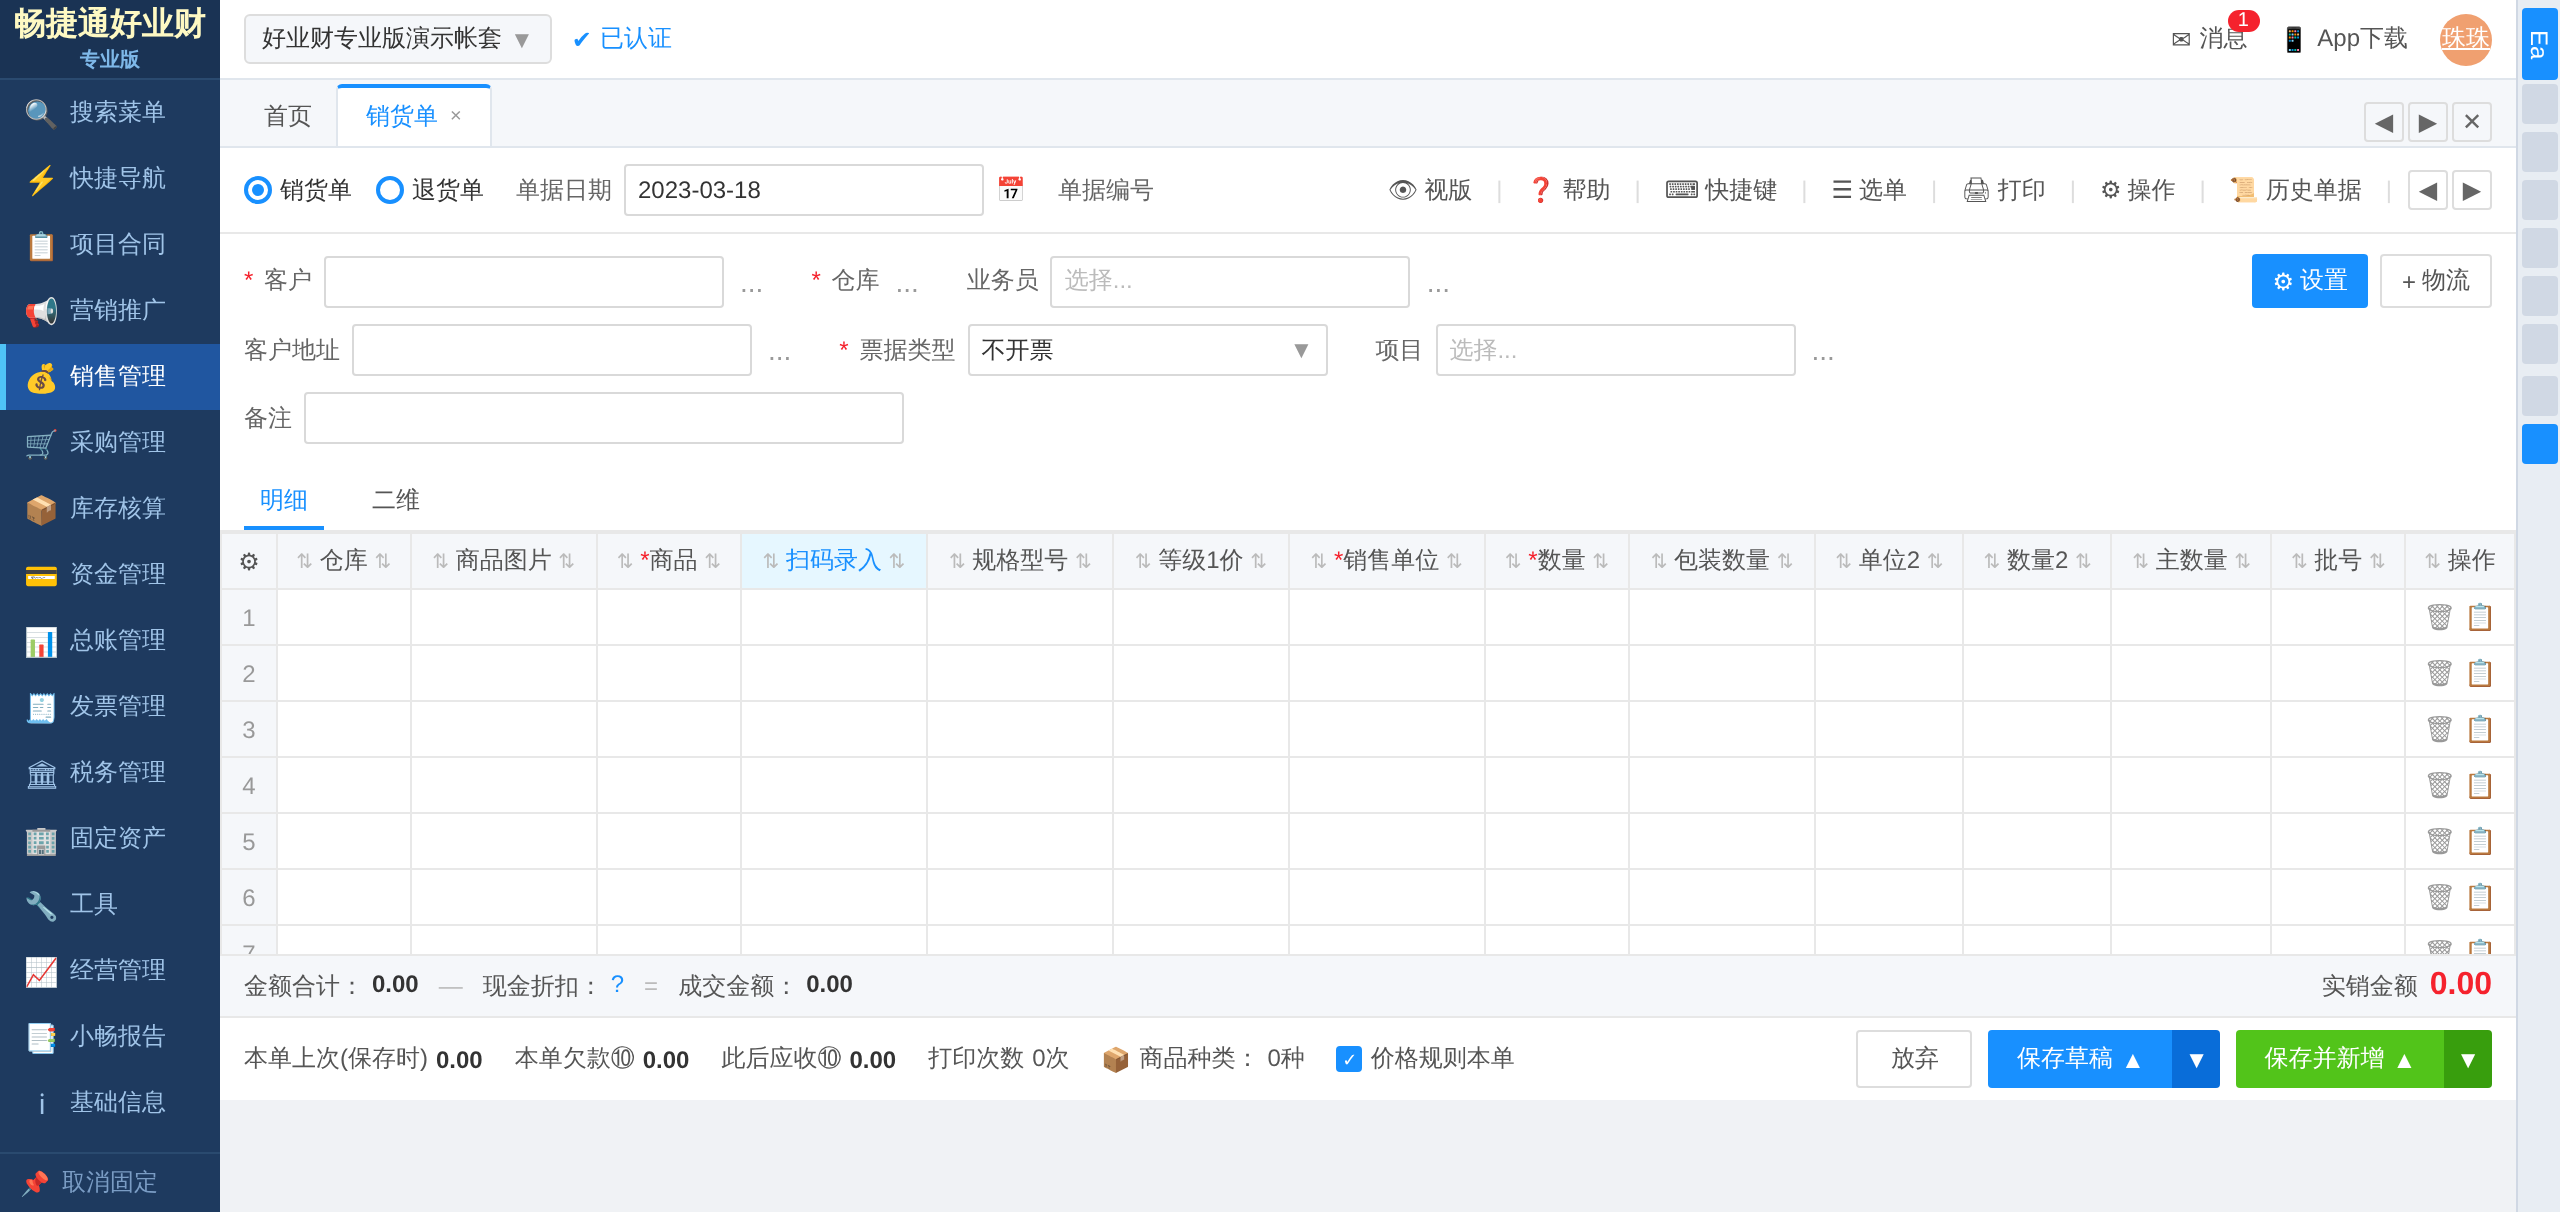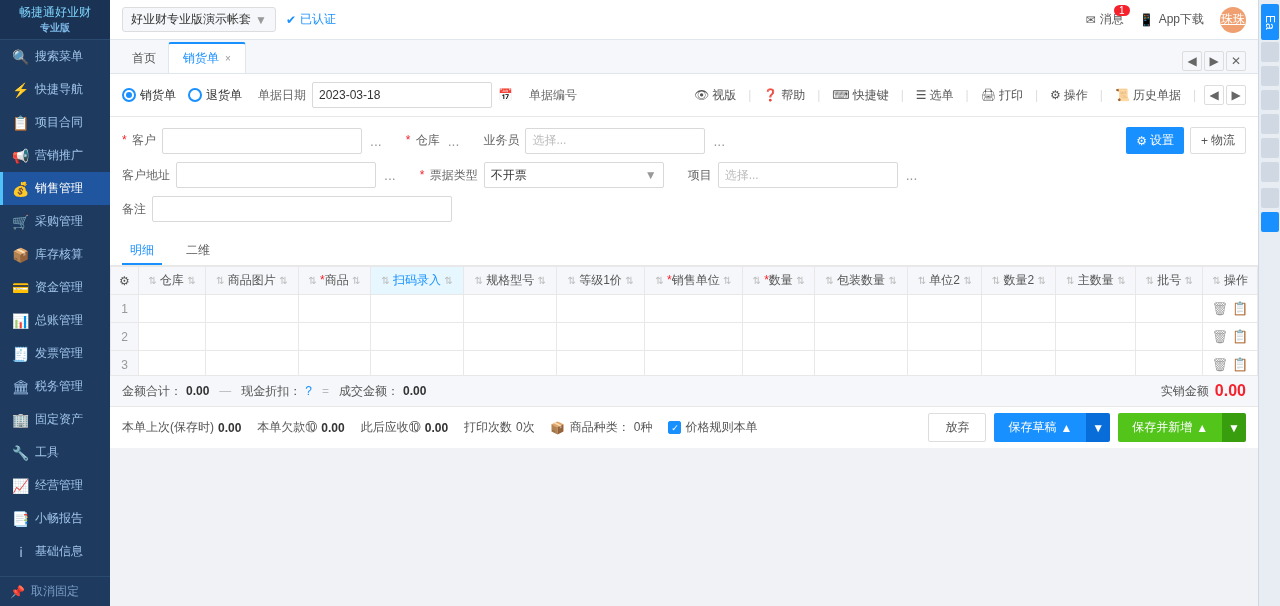--- a/index.html
+++ b/index.html
@@ -8,21 +8,21 @@
     
     .sidebar { width: 110px; background: #1e3a5f; height: 606px; display: flex; flex-direction: column; flex-shrink: 0; }
     .sidebar-logo { background: #1a3354; padding: 8px 0; text-align: center; color: #4fc3f7; font-size: 13px; font-weight: bold; height: 40px; display: flex; align-items: center; justify-content: center; border-bottom: 1px solid #2a4a6f; }
     .sidebar-item { display: flex; align-items: center; padding: 8px 10px; color: #a0c4e8; cursor: pointer; gap: 6px; border-left: 3px solid transparent; }
     .sidebar-item.active { background: #2056a0; color: #fff; border-left: 3px solid #4fc3f7; }
     .sidebar-icon { width: 16px; height: 16px; display: inline-flex; align-items: center; justify-content: center; font-size: 14px; }
     .sidebar-label { font-size: 12px; }
     .sidebar-bottom { margin-top: auto; padding: 6px 10px; color: #7a9cc4; border-top: 1px solid #2a4a6f; cursor: pointer; display: flex; align-items: center; gap: 6px; }
 
     
-    .main { flex: 1; display: flex; flex-direction: column; height: 448px; overflow: hidden; }
+    .main { flex: 1; display: flex; flex-direction: column; height: 550px; overflow: hidden; }
 
     
     .topbar { height: 40px; background: #fff; border-bottom: 1px solid #e0e6ed; display: flex; align-items: center; padding: 0 12px; gap: 10px; flex-shrink: 0; }
     .topbar-client { display: flex; align-items: center; gap: 6px; color: #333; }
     .topbar-dropdown { background: #f5f7fa; border: 1px solid #ddd; border-radius: 3px; padding: 3px 8px; display: flex; align-items: center; gap: 4px; cursor: pointer; }
     .topbar-verified { color: #1890ff; display: flex; align-items: center; gap: 4px; font-size: 12px; }
     .topbar-right { margin-left: auto; display: flex; align-items: center; gap: 16px; }
     .topbar-btn { display: flex; align-items: center; gap: 4px; color: #555; cursor: pointer; position: relative; }
     .badge { background: #f5222d; color: #fff; border-radius: 8px; font-size: 10px; padding: 0 4px; min-width: 16px; text-align: center; position: absolute; top: -6px; right: -6px; }
     .avatar { width: 26px; height: 26px; border-radius: 50%; background: #f0a070; display: flex; align-items: center; justify-content: center; color: #fff; font-size: 11px; text-decoration: underline; }
@@ -74,21 +74,21 @@
     th.highlighted { background: #e6f7ff; color: #1890ff; }
     td { border: 1px solid #e8e8e8; padding: 4px 6px; height: 28px; text-align: center; }
     .row-num { color: #999; width: 20px; }
     .col-ops { display: flex; align-items: center; justify-content: center; gap: 4px; }
     .icon-btn { color: #999; cursor: pointer; font-size: 13px; }
     .gear-col { width: 28px; background: #f5f7fa; }
     .sort-icon { color: #bbb; font-size: 10px; cursor: pointer; }
 
     
     .footer-summary { padding: 6px 12px; background: #f5f7fa; border-top: 1px solid #e8e8e8; display: flex; align-items: center; gap: 10px; flex-shrink: 0; }
-    .summary-item { display: flex; align-items: center; gap: 4px; color: #555; }
+    .summary-item { display: flex; align-items: flex-start; gap: 4px; color: #555; }
     .summary-value { color: #333; font-weight: bold; }
     .summary-sep { color: #bbb; }
     .summary-right { margin-left: auto; display: flex; align-items: center; gap: 6px; color: #555; }
     .realamt-label { color: #555; }
     .realamt-value { color: #f5222d; font-size: 16px; font-weight: bold; }
 
     .footer-actions { padding: 6px 12px; background: #fff; border-top: 1px solid #e8e8e8; display: flex; align-items: center; gap: 16px; flex-shrink: 0; }
     .footer-info { display: flex; align-items: center; gap: 16px; color: #555; flex: 1; }
     .footer-info-item { display: flex; align-items: center; gap: 4px; }
     .footer-btns { display: flex; gap: 8px; }
@@ -104,21 +104,21 @@
 
     .checkbox-item { display: flex; align-items: center; gap: 4px; }
     .checkbox-box { width: 13px; height: 13px; border: 1px solid #1890ff; background: #1890ff; display: inline-flex; align-items: center; justify-content: center; color: #fff; font-size: 9px; cursor: pointer; border-radius: 2px; }
   </style>
 </head>
 <body>
 
 <div class="sidebar">
   <div class="sidebar-logo">
     <div>
-      <div style="font-size:12px;color:#7dd3fc;font-weight:normal;">畅捷通好业财</div>
+      <div style="font-size:16px;color:#fef9c3;font-weight:bold;">畅捷通好业财</div>
       <div style="font-size:10px;color:#7eb8e8;">专业版</div>
     </div>
   </div>
   <div id="sidebar-items-container">
       <div class="sidebar-item">
     <span class="sidebar-icon">🔍</span>
     <span class="sidebar-label">搜索菜单</span>
   </div>
       <div class="sidebar-item">
     <span class="sidebar-icon">⚡</span>

